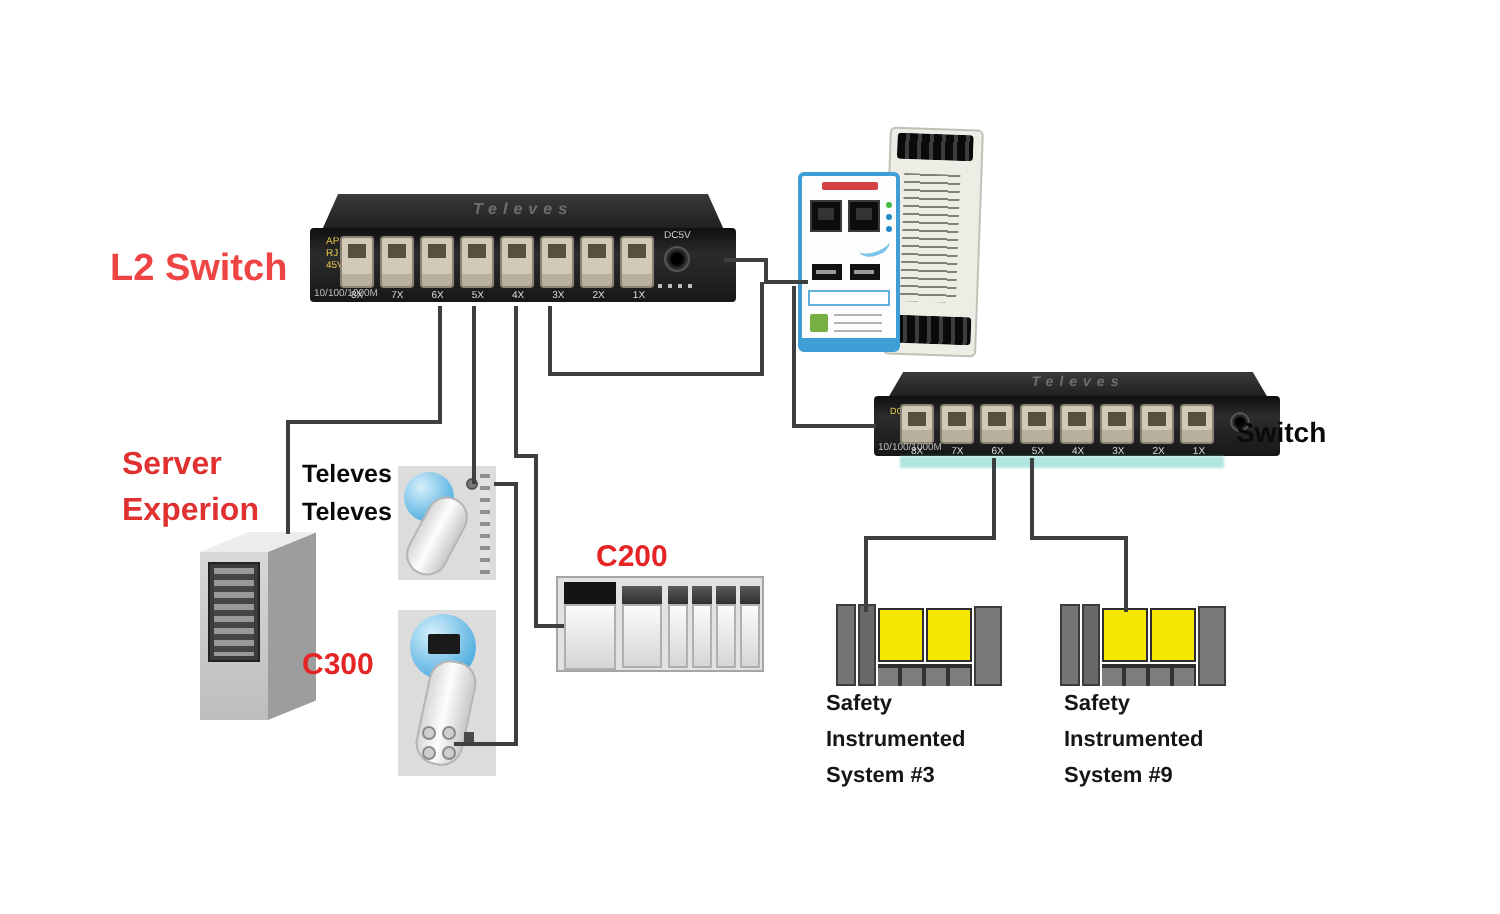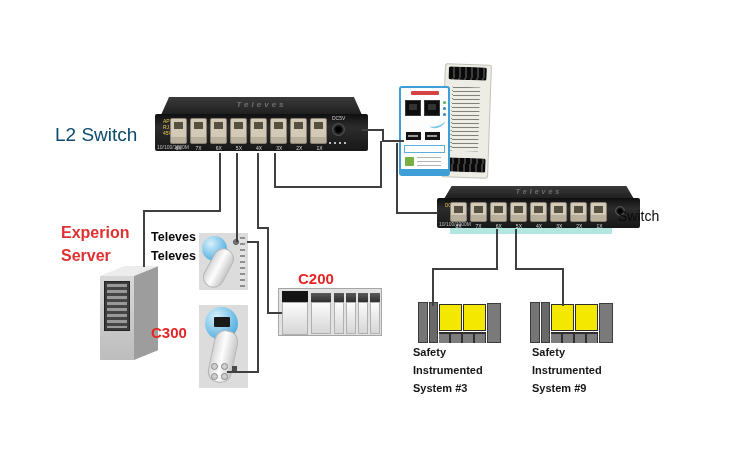--- a/index.html
+++ b/index.html
@@ -4,23 +4,23 @@
 <style>
   html,body{margin:0;padding:0;background:#fff;}
   .canvas{position:relative;width:750px;height:457px;background:#ffffff;overflow:hidden;
           font-family:"Liberation Sans",sans-serif;}
   .canvas *{position:absolute;box-sizing:border-box;}
 
   
   .wire{background:#3f3f3f;z-index:6;}
 
   
-  .big-label{font-size:19px;font-weight:normal;color:#0c4a6e;z-index:8;white-space:nowrap;}
+  .big-label{font-size:19px;font-weight:bold;color:#ef4444;z-index:8;white-space:nowrap;}
   .med-label{font-size:13px;font-weight:bold;color:#0a0a0a;z-index:8;line-height:17px;white-space:nowrap;}
-  .sw2-label{font-size:14px;font-weight:normal;color:#0a0a0a;z-index:8;}
+  .sw2-label{font-size:14px;font-weight:bold;color:#0a0a0a;z-index:8;}
   .red-big{font-size:16px;font-weight:bold;color:#e03030;z-index:8;line-height:23px;white-space:nowrap;}
   .red-small{font-size:15px;font-weight:bold;color:#e52525;z-index:8;white-space:nowrap;}
   .blk-small{font-size:12.5px;font-weight:bold;color:#0a0a0a;z-index:8;line-height:19px;white-space:nowrap;}
   .sis-label{font-size:11px;font-weight:bold;color:#151515;z-index:8;line-height:18px;white-space:nowrap;}
 
   
   .switch-device{z-index:2;}
   .sw-top{top:0;background:linear-gradient(#3a3a3a,#1e1e1e);
           clip-path:polygon(4% 0,96% 0,100% 100%,0 100%);}
   .sw-brand{width:100%;top:3px;text-align:center;font-size:8px;font-style:italic;
@@ -213,22 +213,22 @@
       </div>
       <div class="sw-speed">10/100/1000M</div>
       <div class="pwr-socket" style="left:178px;top:8px;width:10px;height:10px"></div>
     </div>
     <div class="teal-strip" style="left:13px;top:42px;width:162px;height:6px"></div>
   </div>
 
   <div class="sw2-label" style="left:618px;top:208px">Switch</div>
 
   <div class="red-big" style="left:61px;top:221px">
+    <div style="position:static">Server</div>
     <div style="position:static">Experion</div>
-    <div style="position:static">Server</div>
   </div>
 
   <div style="left:96px;top:264px;width:64px;height:100px;z-index:2">
     <div class="srv-top" style="left:4px;top:2px;width:58px;height:10px"></div>
     <div class="srv-side" style="left:38px;top:12px;width:24px;height:84px"></div>
     <div class="srv-front" style="left:4px;top:12px;width:34px;height:84px"></div>
     <div class="srv-bays" style="left:8px;top:17px;width:26px;height:50px">
         <div></div>
       </div>
   </div>

